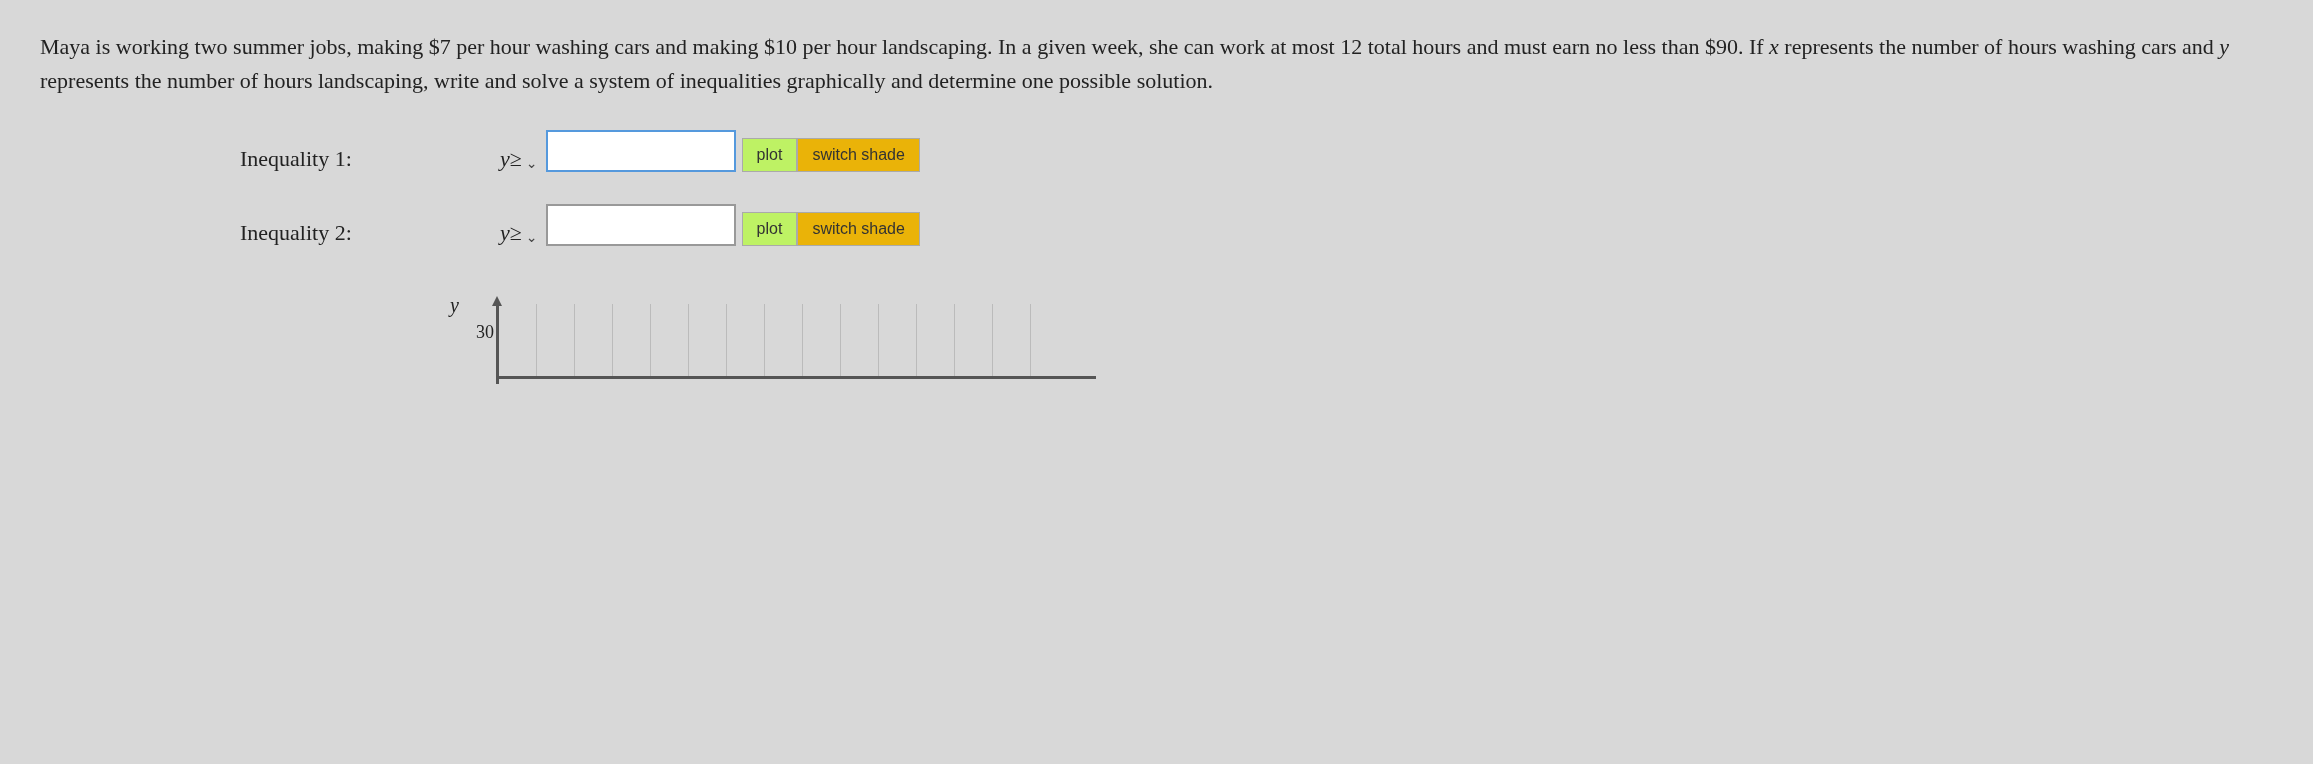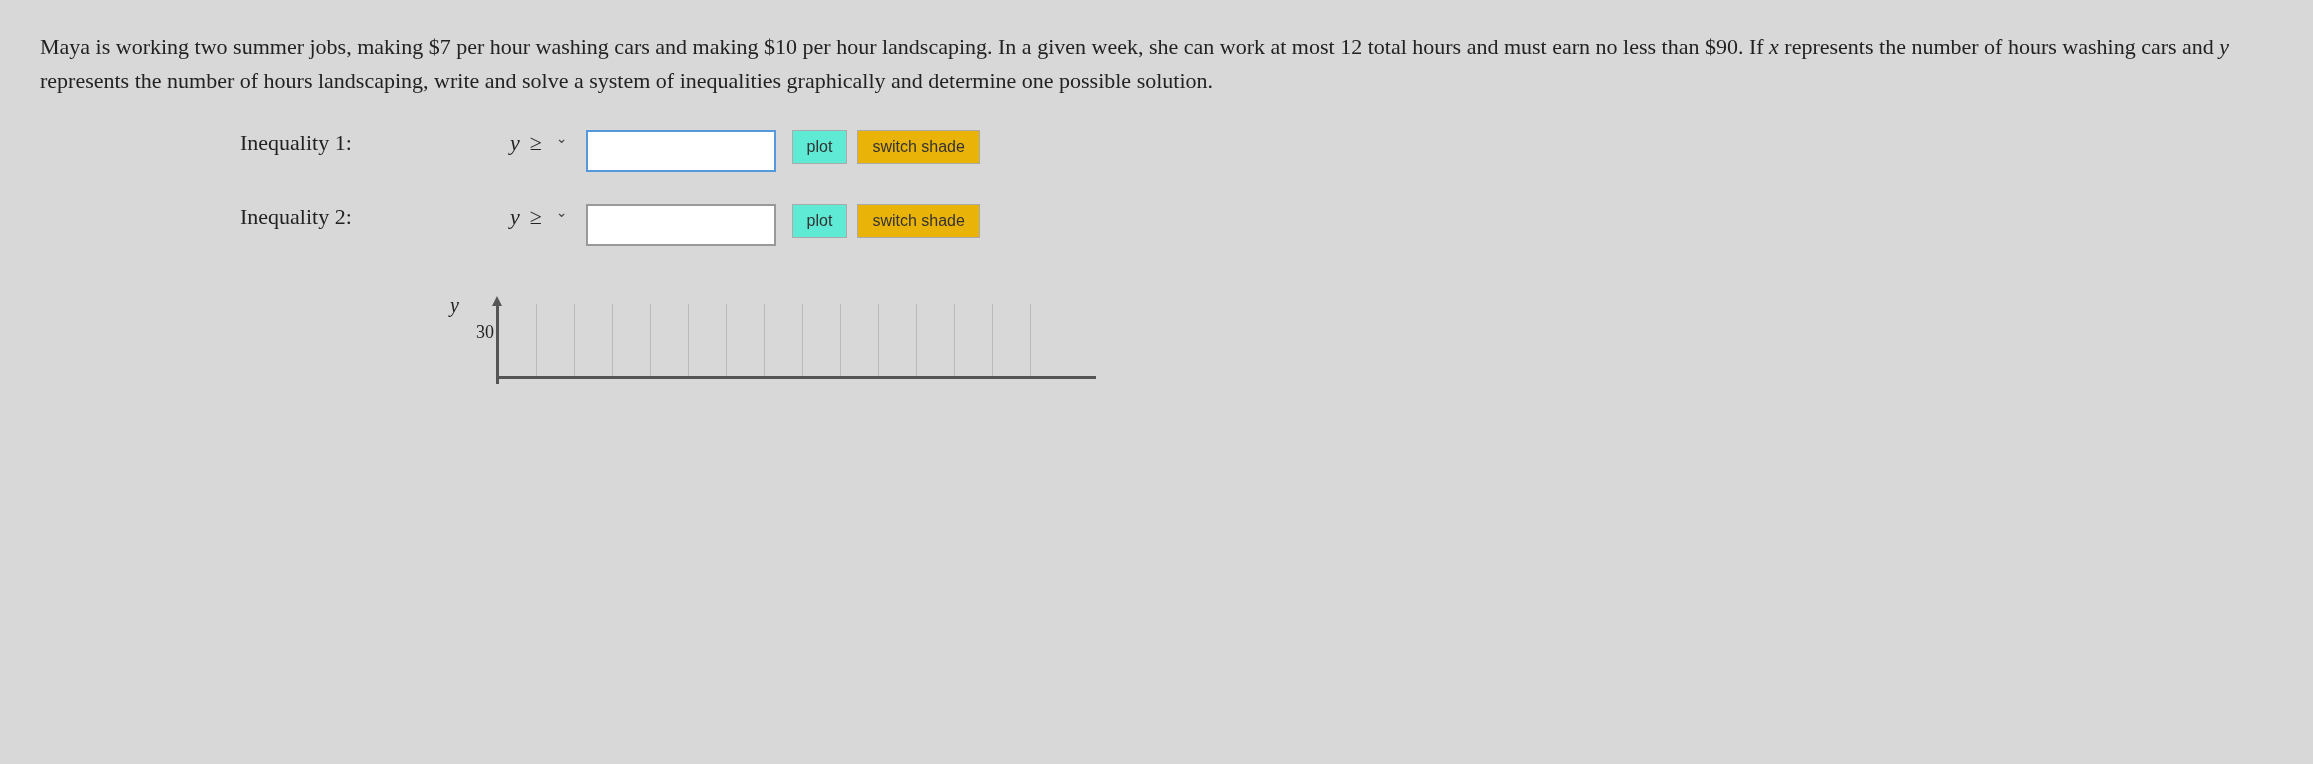--- a/index.html
+++ b/index.html
@@ -26,22 +26,21 @@
 
     .inequalities-section {
       margin-left: 200px;
       display: flex;
       flex-direction: column;
       gap: 32px;
     }
 
     .inequality-row {
       display: flex;
-      align-items: flex-start;
-      gap: 10px;
+      align-items: flex-end;
     }
 
     .inequality-label {
       font-size: 22px;
       min-width: 260px;
     }
 
     .inequality-symbol {
       font-size: 22px;
       margin-right: 4px;
@@ -71,21 +70,21 @@
       background: white;
       outline: none;
       font-size: 18px;
       padding: 4px 8px;
     }
 
     .plot-button {
       height: 34px;
       padding: 0 14px;
       border: 1px solid #aaa;
-      background: #5eead4;
+      background: #bef264;
       font-size: 16px;
       cursor: pointer;
       color: #333;
       margin-left: 6px;
     }
 
     .switch-shade-button {
       height: 34px;
       padding: 0 14px;
       border: 1px solid #aaa;

